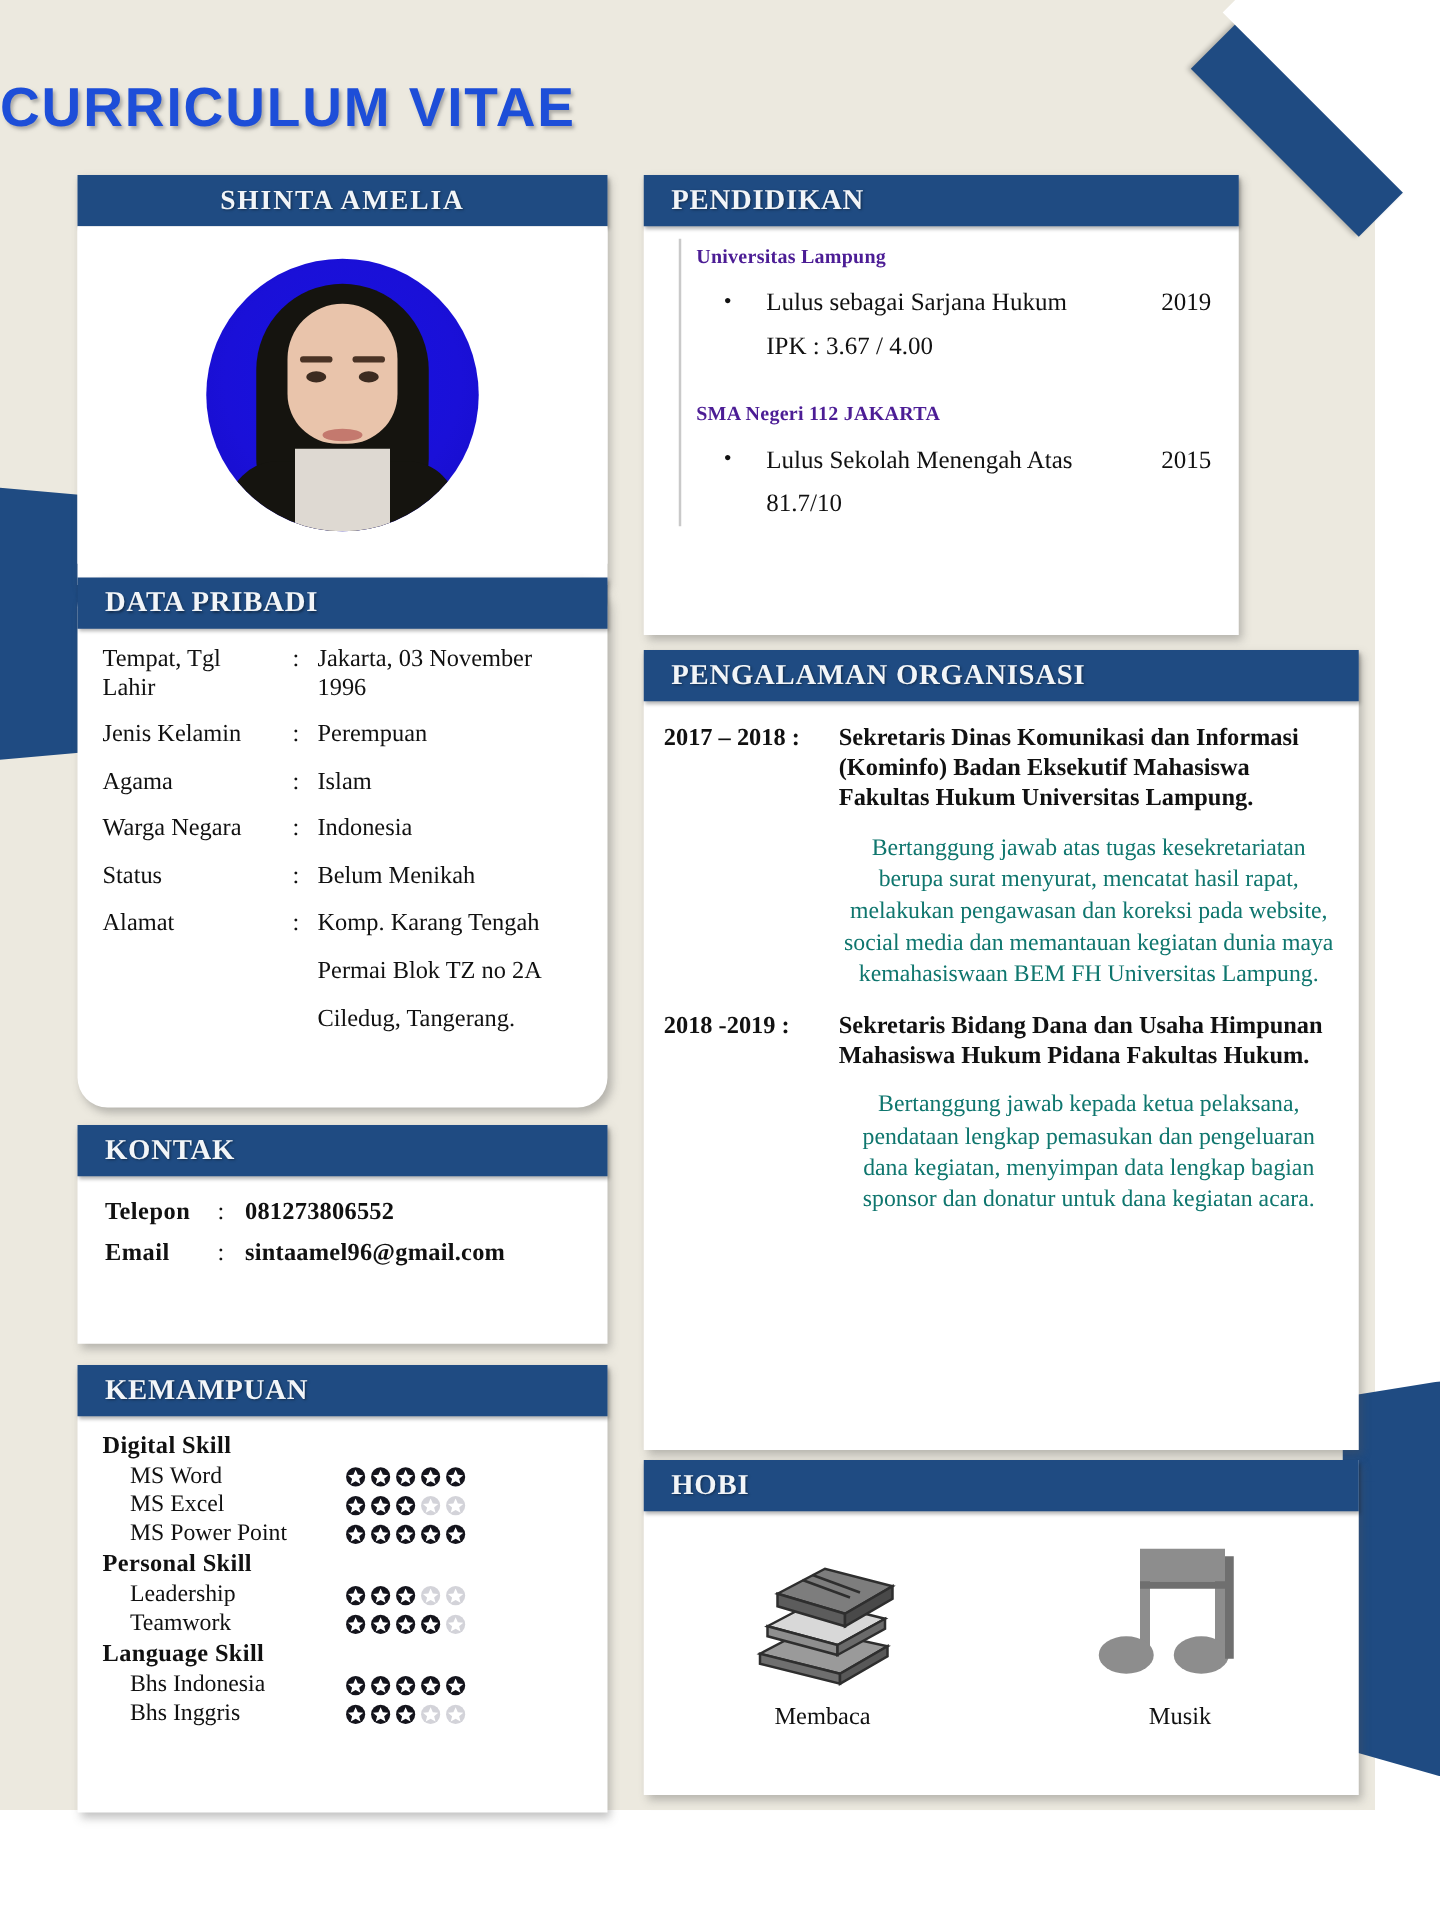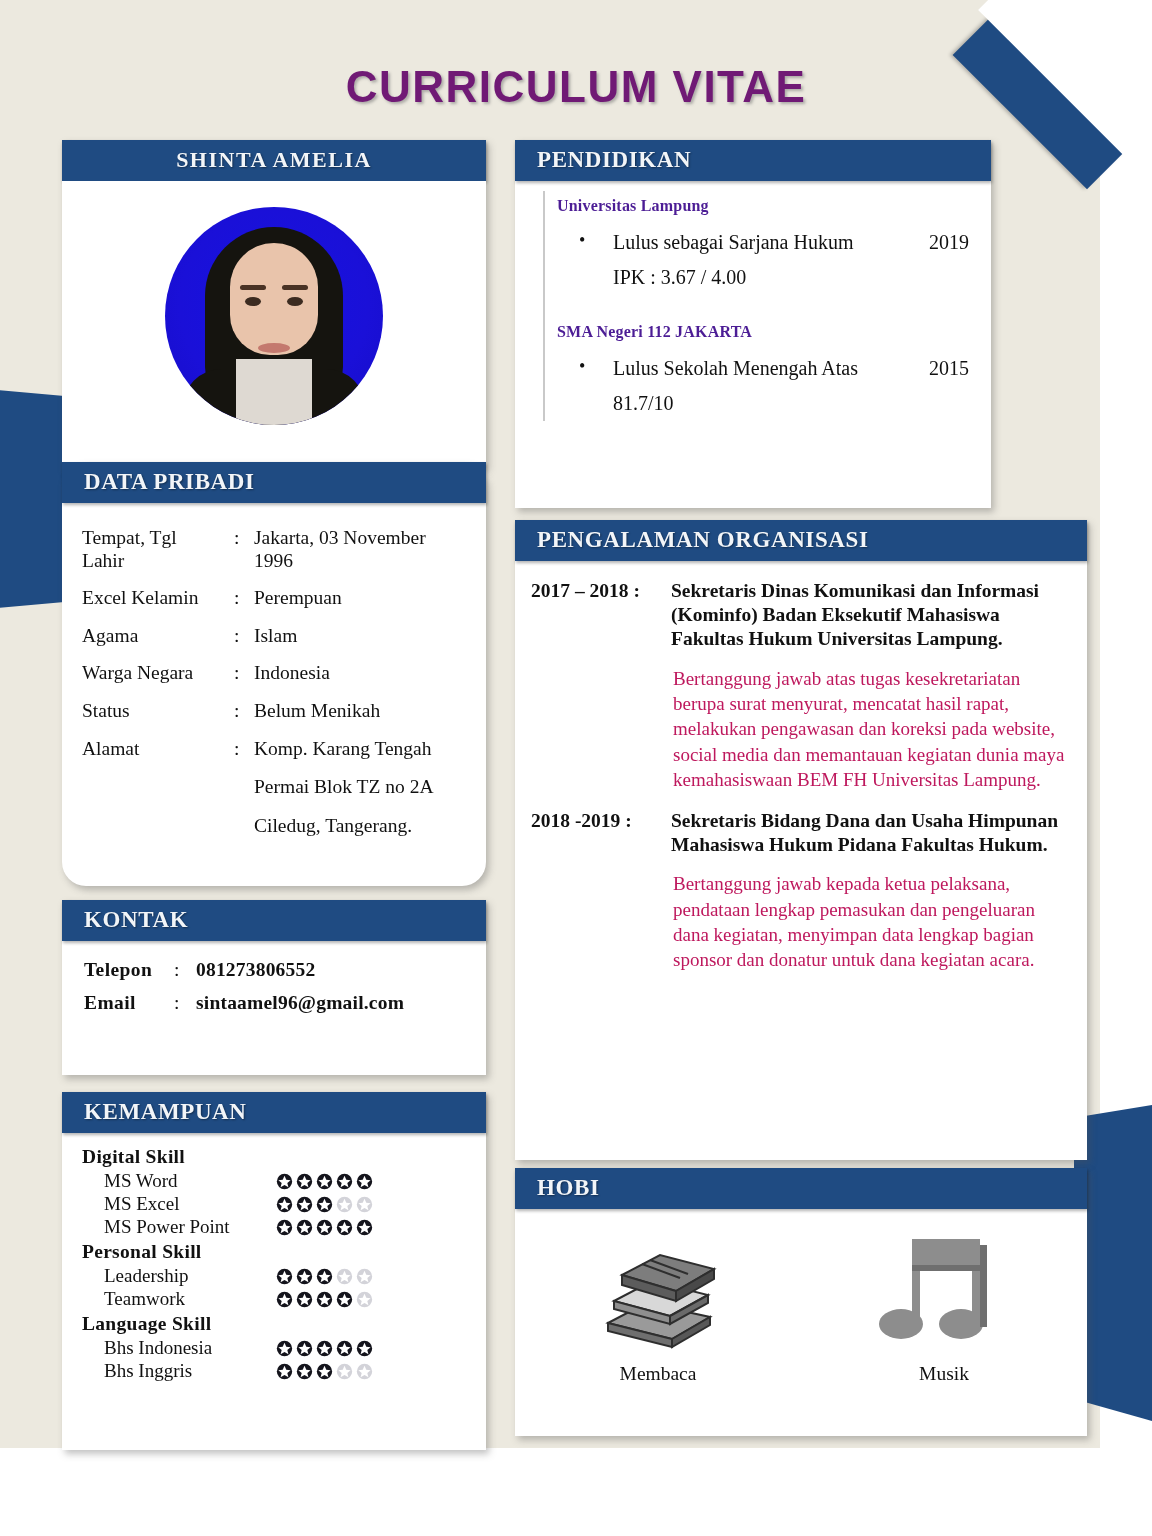--- a/index.html
+++ b/index.html
@@ -60,26 +60,26 @@
     box-shadow: -2px 2px 5px rgba(0,0,0,.25);
   }
   .deco-right-nub {
     right: 52px; top: 1185px;
     width: 55px; height: 36px;
   }
   
   .cv-title {
     position: absolute;
     left: 0; right: 0; top: 62px;
-    text-align: center;
+    text-align: left;
     font-family: "Liberation Sans", sans-serif;
     font-weight: bold;
     font-size: 44px;
     letter-spacing: 1.5px;
-    color: #701a75;
+    color: #1d4ed8;
     text-shadow: 2px 2px 3px rgba(120,120,120,.55);
   }
   
   .card {
     position: absolute;
     background: #ffffff;
     box-shadow: 3px 4px 7px rgba(80,80,80,.35);
   }
   .bar {
     background: #1f4b82;
@@ -139,21 +139,21 @@
   .ph-collar {
     position: absolute; left: 50%; margin-left: -38px; bottom: 0;
     width: 76px; height: 66px; background: #ded9d2;
   }
   .ph-shoulder {
     position: absolute; left: 50%; margin-left: -92px; bottom: 0;
     width: 184px; height: 56px; background: #15140f; border-radius: 40px 40px 0 0;
   }
 
   
-  .data-body { padding: 24px 16px 10px 20px; }
+  .data-body { padding: 14px 16px 10px 20px; }
   .drow { display: flex; font-size: 19.5px; color: #111; line-height: 1.16; margin-bottom: 15px; }
   .drow .k { width: 152px; flex: 0 0 152px; }
   .drow .c { width: 20px; flex: 0 0 20px; }
   .drow .v { flex: 1; }
   .drow .v .l2 { display: block; margin-top: 16px; }
 
   
   .kontak-body { padding: 18px 16px 10px 22px; }
   .krow { display: flex; font-size: 19.5px; color: #111; margin-bottom: 11px; }
   .krow .k { width: 90px; flex: 0 0 90px; font-weight: bold; letter-spacing: .4px;}
@@ -193,21 +193,21 @@
   .org-entry { display: flex; margin-bottom: 16px; }
   .org-entry .yrs {
     width: 140px; flex: 0 0 140px; font-weight: bold; font-size: 19.5px; color: #111;
     padding-top: 1px;
   }
   .org-entry .col { flex: 1; }
   .org-role {
     font-weight: bold; font-size: 19.5px; color: #111; line-height: 1.24;
     margin-bottom: 14px;
   }
-  .org-desc { font-size: 19px; color: #be185d; line-height: 1.34; padding-left: 2px; }
+  .org-desc { font-size: 19px; color: #0f766e; line-height: 1.34; padding-left: 2px; text-align: center; }
 
   .hobi-body { display: flex; padding: 16px 0 0 0; }
   .hobi-item { flex: 1; display: flex; flex-direction: column; align-items: center; }
   .hobi-icon { height: 132px; display: flex; align-items: center; justify-content: center; }
   .hobi-label { font-size: 19.5px; color: #111; margin-top: 6px; }
 </style>
 </head>
 <body>
 
 <div id="page">
@@ -251,21 +251,21 @@
           <span>Lahir</span>
         </div>
         <div class="c">:</div>
         <div class="v">
           <span>Jakarta, 03 November</span><br>
           <span>1996</span>
         </div>
       </div>
 
       <div class="drow">
-        <div class="k">Excel Kelamin</div>
+        <div class="k">Jenis Kelamin</div>
         <div class="c">:</div>
         <div class="v">Perempuan</div>
       </div>
 
       <div class="drow">
         <div class="k">Agama</div>
         <div class="c">:</div>
         <div class="v">Islam</div>
       </div>
 

